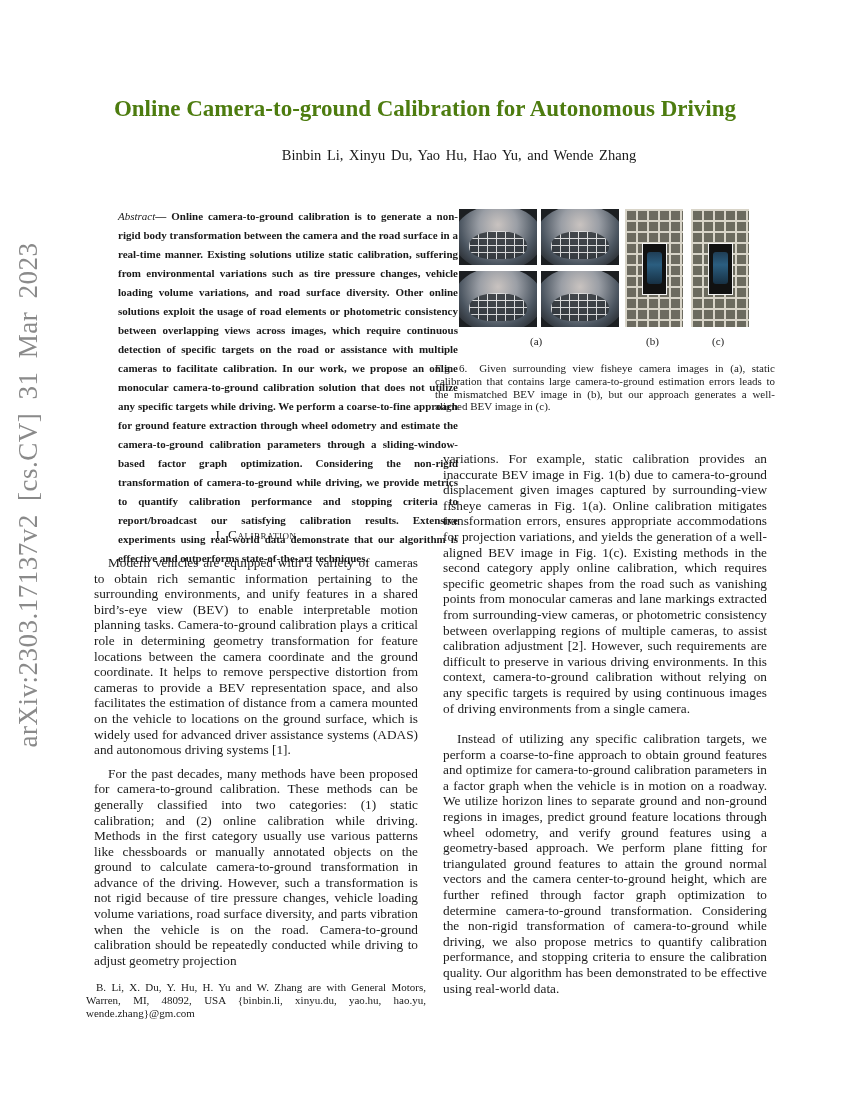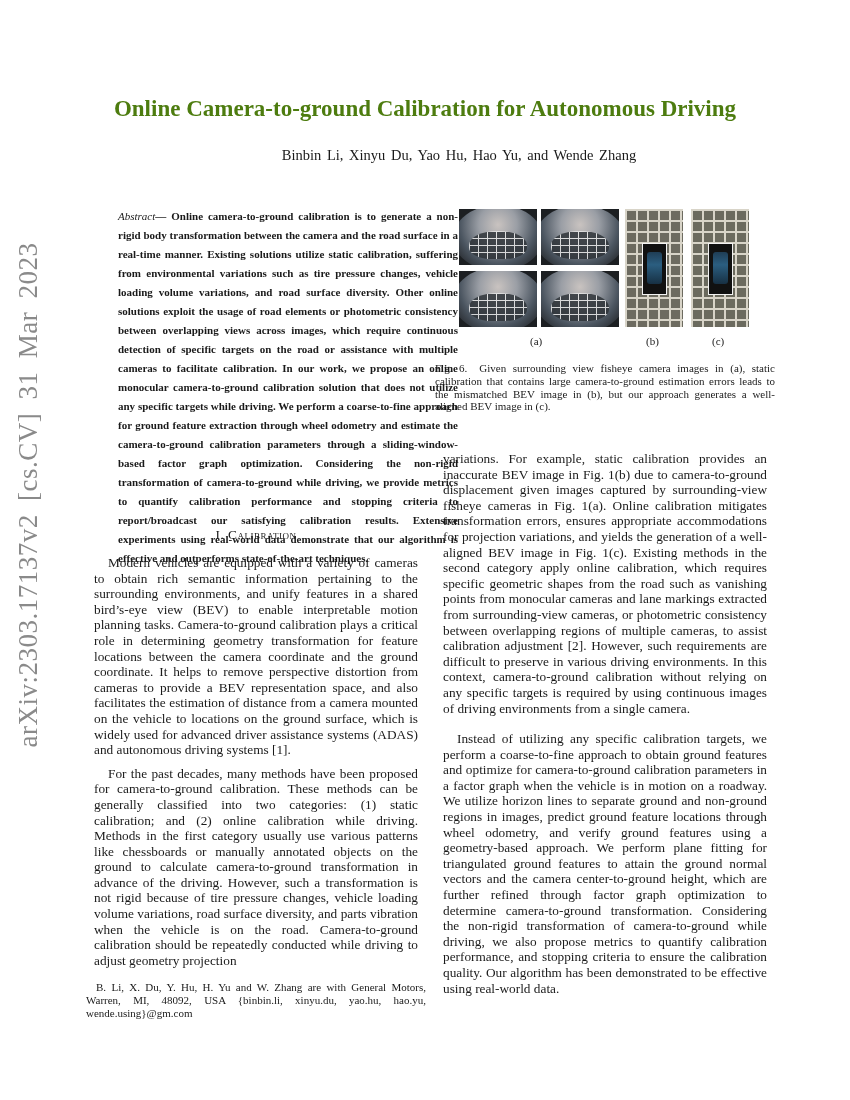--- a/index.html
+++ b/index.html
@@ -65,21 +65,21 @@
 <div class="col col-left section-heading">
   <span>I. </span><span class="sc">Calibration</span>
 </div>
 
 <div class="col col-left intro-left">
   <p>Modern vehicles are equipped with a variety of cameras to obtain rich semantic information pertaining to the surrounding environments, and unify features in a shared bird’s-eye view (BEV) to enable interpretable motion planning tasks. Camera-to-ground calibration plays a critical role in determining geometry transformation for feature locations between the camera coordinate and the ground coordinate. It helps to remove perspective distortion from cameras to provide a BEV representation space, and also facilitates the estimation of distance from a camera mounted on the vehicle to locations on the ground surface, which is widely used for advanced driver assistance systems (ADAS) and autonomous driving systems [1].</p>
   <p>For the past decades, many methods have been proposed for camera-to-ground calibration. These methods can be generally classified into two categories: (1) static calibration; and (2) online calibration while driving. Methods in the first category usually use various patterns like chessboards or manually annotated objects on the ground to calculate camera-to-ground transformation in advance of the driving. However, such a transformation is not rigid because of tire pressure changes, vehicle loading volume variations, road surface diversity, and parts vibration when the vehicle is on the road. Camera-to-ground calibration should be repeatedly conducted while driving to adjust geometry projection</p>
 </div>
 
 <div class="col col-left footnote">
-  <p>B. Li, X. Du, Y. Hu, H. Yu and W. Zhang are with General Motors, Warren, MI, 48092, USA {binbin.li, xinyu.du, yao.hu, hao.yu, wende.using}@gm.com</p>
+  <p>B. Li, X. Du, Y. Hu, H. Yu and W. Zhang are with General Motors, Warren, MI, 48092, USA {binbin.li, xinyu.du, yao.hu, hao.yu, wende.zhang}@gm.com</p>
 </div>
 
 <div class="figure">
   <div class="fisheye" style="left:2px; top:2px;">
       <div class="dome"></div>
       <div class="grid"></div>
     </div>
   <div class="fisheye" style="left:84px; top:2px;">
       <div class="dome"></div>
       <div class="grid"></div>

